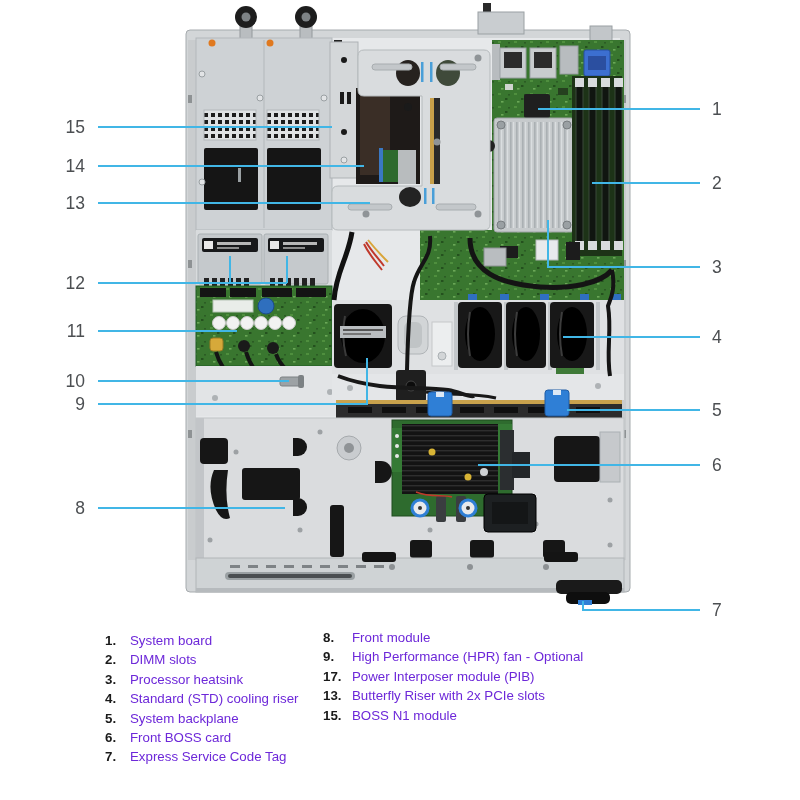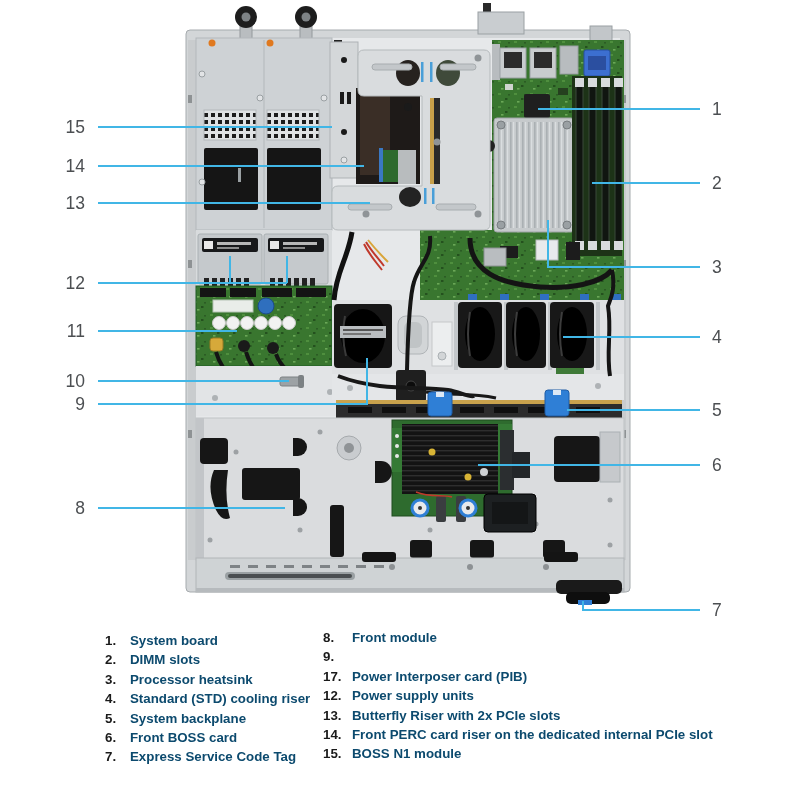--- a/index.html
+++ b/index.html
@@ -8,21 +8,21 @@
   svg{position:absolute;top:0;left:0;}
   .cnum{fill:#4c4f52;font-size:17.5px;font-family:"Liberation Sans",sans-serif;}
   .legend{position:absolute;top:0;left:0;width:800px;color:#262626;}
   .legend-col{position:absolute;white-space:nowrap;}
   .legend-col.left{top:631px;left:105px;}
   .legend-col.right{top:628px;left:323px;}
   .legend-row{display:flex;align-items:baseline;height:19.4px;font-size:13.3px;line-height:19.4px;}
   .legend-row .num{font-weight:bold;color:#1a1a1a;flex:0 0 auto;}
   .legend-col.left .num{width:25px;}
   .legend-col.right .num{width:29px;}
-  .legend-row .lbl{color:#0c4a6e;font-weight:bold;}
+  .legend-row .lbl{color:#6d28d9;}
 </style>
 </head>
 <body>
 
 <div class="stage">
 
 <svg width="800" height="800" viewBox="0 0 800 800">
   <defs>
     <pattern id="vent" width="7" height="7" patternUnits="userSpaceOnUse">
       <rect width="7" height="7" fill="#dfe2e4"></rect>
@@ -504,37 +504,30 @@
           <span class="lbl">Express Service Code Tag</span>
         </div>
   </div>
   <div class="legend-col right">
     <div class="legend-row">
           <span class="num">8.</span>
           <span class="lbl">Front module</span>
         </div>
     <div class="legend-row">
           <span class="num">9.</span>
+          <span class="lbl">High Performance (HPR) fan - Optional</span>
         </div>
     <div class="legend-row">
           <span class="num">17.</span>
-          <span class="lbl">Power Interposer card (PIB)</span>
-        </div>
-    <div class="legend-row">
-          <span class="num">12.</span>
-          <span class="lbl">Power supply units</span>
+          <span class="lbl">Power Interposer module (PIB)</span>
         </div>
     <div class="legend-row">
           <span class="num">13.</span>
           <span class="lbl">Butterfly Riser with 2x PCIe slots</span>
         </div>
     <div class="legend-row">
-          <span class="num">14.</span>
-          <span class="lbl">Front PERC card riser on the dedicated internal PCIe slot</span>
-        </div>
-    <div class="legend-row">
           <span class="num">15.</span>
           <span class="lbl">BOSS N1 module</span>
         </div>
   </div>
 </div>
 
 </div>
 
 </body></html>

